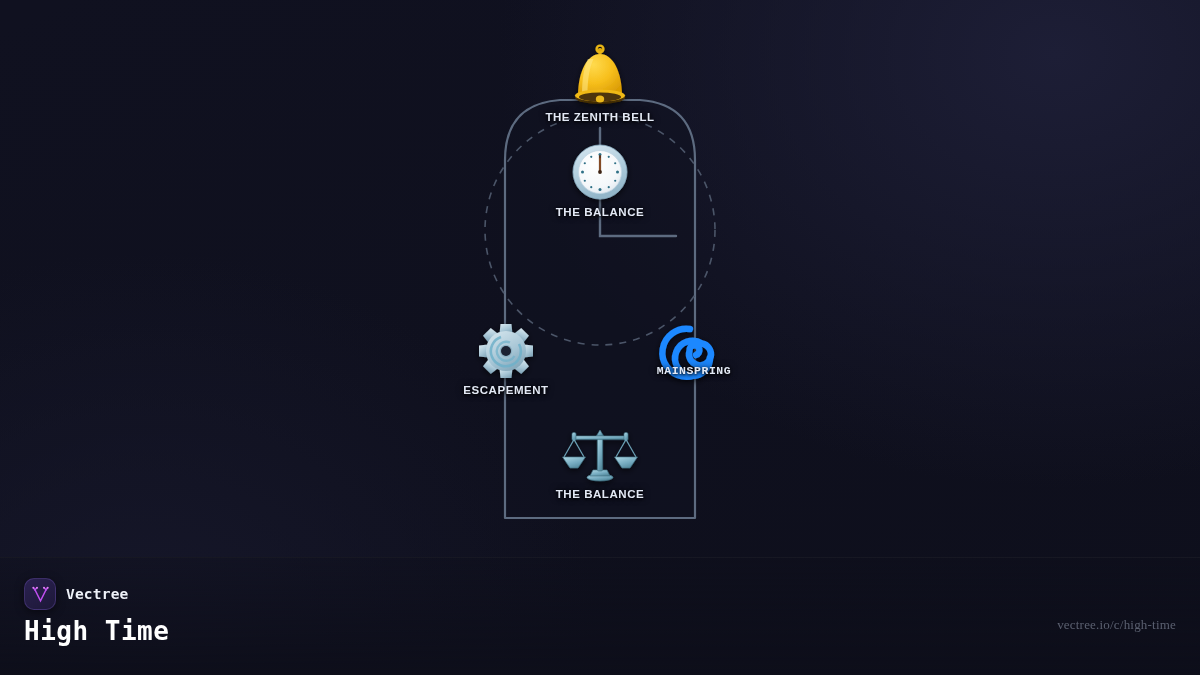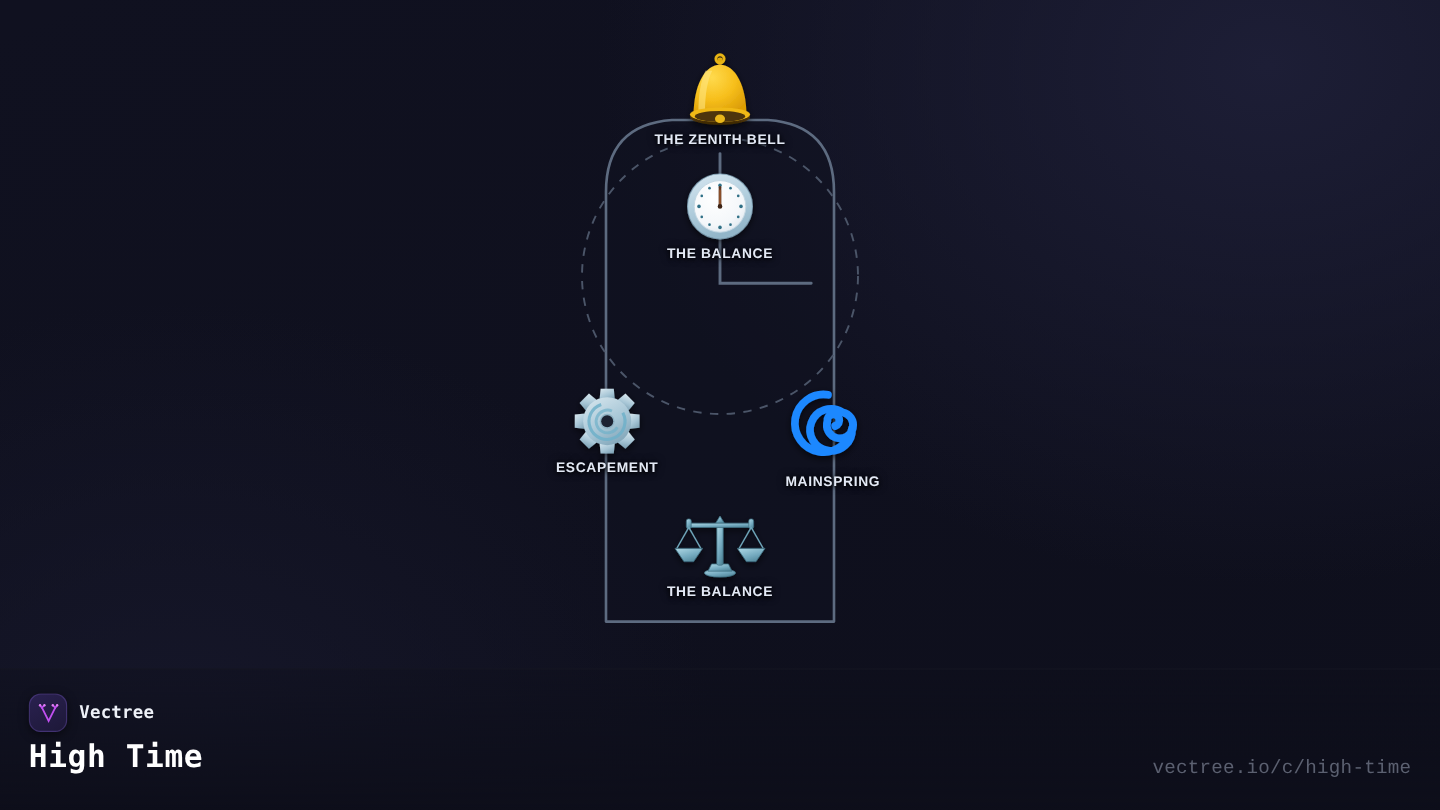--- a/index.html
+++ b/index.html
@@ -73,23 +73,23 @@
     position:absolute;
     left:24px; top:58px;
     font-family:"DejaVu Sans Mono", monospace;
     font-size:26px;
     font-weight:bold;
     color:#ffffff;
     letter-spacing:0.5px;
   }
   #url-text {
     position:absolute;
-    right:24px; bottom:26px;
-    font-family:Liberation Mono, monospace;
-    font-size:16px;
+    right:24px; bottom:42px;
+    font-family:Liberation Serif, serif;
+    font-size:13px;
     color:#5b6070;
     letter-spacing:0.2px;
   }
 </style>
 </head>
 <body>
 
 <div id="stage">
 
   <svg width="1200" height="557" viewBox="0 0 1200 557">
@@ -228,21 +228,21 @@
     </g>
 
   </svg>
 
   <div class="node-label" style="left:600px; top:111px;">THE ZENITH BELL</div>
 
   <div class="node-label" style="left:600px; top:206px;">THE BALANCE</div>
 
   <div class="node-label" style="left:506px; top:384px;text-align:right;">ESCAPEMENT</div>
 
-  <div class="node-label" style="left:694px; top:396px;">MAINSPRING</div>
+  <div class="node-label" style="left:694px; top:364px;font-family:Liberation Mono, monospace;">MAINSPRING</div>
 
   <div class="node-label" style="left:600px; top:488px;">THE BALANCE</div>
 
 </div>
 
 <div id="footer">
 
   <div id="brand-row">
     <div id="brand-tile">
       <svg width="19" height="19" viewBox="0 0 24 24" aria-hidden="true">

